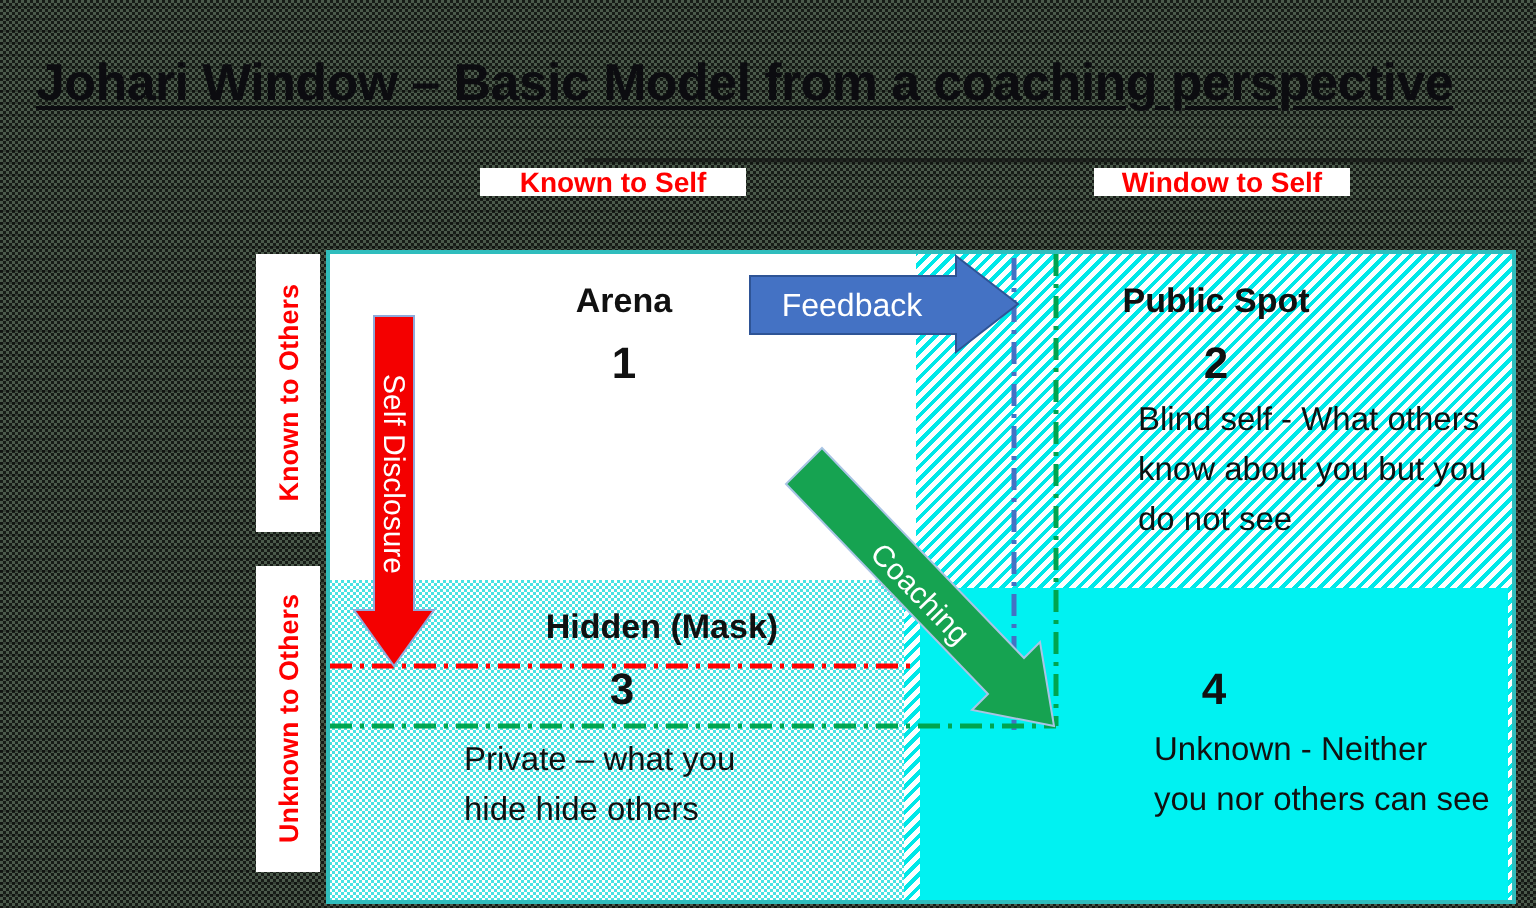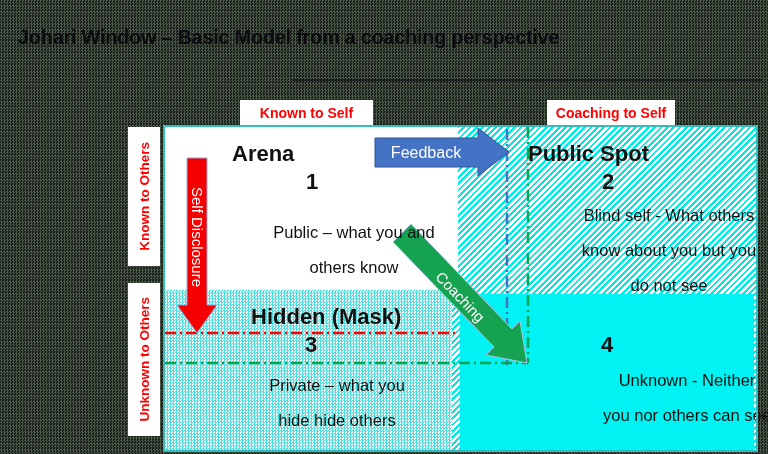--- a/index.html
+++ b/index.html
@@ -6,27 +6,27 @@
   body{font-family:"Liberation Sans",sans-serif;}
   .page{
     position:relative;width:768px;height:454px;overflow:hidden;
     background-image:
       repeating-linear-gradient(0deg, rgba(0,0,0,.28) 0 1px, rgba(0,0,0,0) 1px 6px),
       repeating-conic-gradient(#4b5a4b 0% 25%, #171c17 25% 50%);
     background-size:auto, 3px 3px;
   }
   .title{
     position:absolute;left:18px;top:26px;width:744px;
-    font-size:20px;font-weight:bold;letter-spacing:-0.3px;color:#0c0c10;
-    text-decoration-thickness:2px;text-underline-offset:3px;
+    font-size:26px;font-weight:bold;letter-spacing:-0.3px;color:#0c0c10;
+    text-decoration:underline;text-decoration-thickness:2px;text-underline-offset:3px;
     white-space:nowrap;
   }
   .hline{position:absolute;left:292px;top:79px;width:470px;height:2px;background:rgba(20,22,20,.75);}
   .top-label{
-    position:absolute;top:100px;height:26px;background:#ffffff;
+    position:absolute;top:84px;height:14px;background:#ffffff;
     display:flex;align-items:center;justify-content:center;
   }
   .top-label span{color:#ff0000;font-weight:bold;font-size:14px;white-space:nowrap;}
   .tl-left{left:240px;width:133px;}
   .tl-right{left:547px;width:128px;}
   .side-label{
     position:absolute;left:128px;width:32px;background:#ffffff;
     display:flex;align-items:center;justify-content:center;
   }
   .side-label span{
@@ -43,38 +43,38 @@
     background:repeating-linear-gradient(135deg,#00e8e8 0 2px,#ffffff 2px 4.5px);
   }
   .q-arena{left:0;top:0;width:295px;height:165px;background:#ffffff;}
   .q-hidden{
     left:0;top:165px;width:289px;height:162px;
     background:conic-gradient(#49e2e2 90deg,#ffffff 90deg 180deg,#49e2e2 180deg 270deg,#ffffff 270deg) 0 0/3px 3px;
   }
   .q-unconscious{left:297px;top:169px;width:294px;height:156px;background:#00f2f2;}
   .arrow-svg{position:absolute;left:0;top:0;width:595px;height:327px;z-index:3;pointer-events:none;}
   .qtext{position:absolute;z-index:4;color:#111111;}
-  .qhead{width:160px;font-size:22px;font-weight:bold;white-space:nowrap;}
+  .qhead{width:160px;text-align:center;font-size:17px;font-weight:bold;white-space:nowrap;}
   .qnum{width:160px;text-align:center;font-size:22px;font-weight:bold;}
-  .qbody{font-size:16.5px;line-height:35px;white-space:pre-line;text-align:center;}
+  .qbody{font-size:16.5px;line-height:25px;white-space:pre-line;}
   .svg-label{fill:#ffffff;font-family:"Liberation Sans",sans-serif;}
 </style>
 </head>
 <body>
 
 <div class="page">
 
   <div class="title">Johari Window – Basic Model from a coaching perspective</div>
   <div class="hline"></div>
 
   <div class="top-label tl-left">
     <span>Known to Self</span>
   </div>
   <div class="top-label tl-right">
-    <span>Coaching to Self</span>
+    <span>Window to Self</span>
   </div>
   <div class="side-label sl-top">
     <span>Known to Others</span>
   </div>
   <div class="side-label sl-bottom">
     <span>Unknown to Others</span>
   </div>
 
   <div class="matrix">
 
@@ -95,22 +95,20 @@
 
       <polygon points="212,13 315,13 315,3 346,27 315,51 315,42 212,42" fill="#4472c4" stroke="#2e5496" stroke-width="1"></polygon>
       <text class="svg-label" x="263" y="33" font-size="16" text-anchor="middle">Feedback</text>
 
       <polygon points="248,99 349,204 357,196 364,238 323,230 331,222 230,117" fill="#16a351" stroke="#a9c4e4" stroke-width="1"></polygon>
       <text class="svg-label" x="297" y="177" font-size="15" text-anchor="middle" transform="rotate(46 297 172)">Coaching</text>
     </svg>
 
     <div class="qtext qhead" style="left:69px;top:16px;">Arena</div>
     <div class="qtext qnum" style="left:69px;top:44px;">1</div>
-    <div class="qtext qbody" style="left:76px;top:90px;width:230px;">Public – what you and
-others know</div>
 
     <div class="qtext qhead" style="left:365px;top:16px;">Public Spot</div>
     <div class="qtext qnum" style="left:365px;top:44px;">2</div>
     <div class="qtext qbody" style="left:406px;top:73px;width:200px;">Blind self - What others
 know about you but you
 do not see</div>
 
     <div class="qtext qhead" style="left:68px;top:179px;margin-left:20px;">Hidden (Mask)</div>
     <div class="qtext qnum" style="left:68px;top:207px;">3</div>
     <div class="qtext qbody" style="left:69px;top:243px;width:210px;">Private – what you

